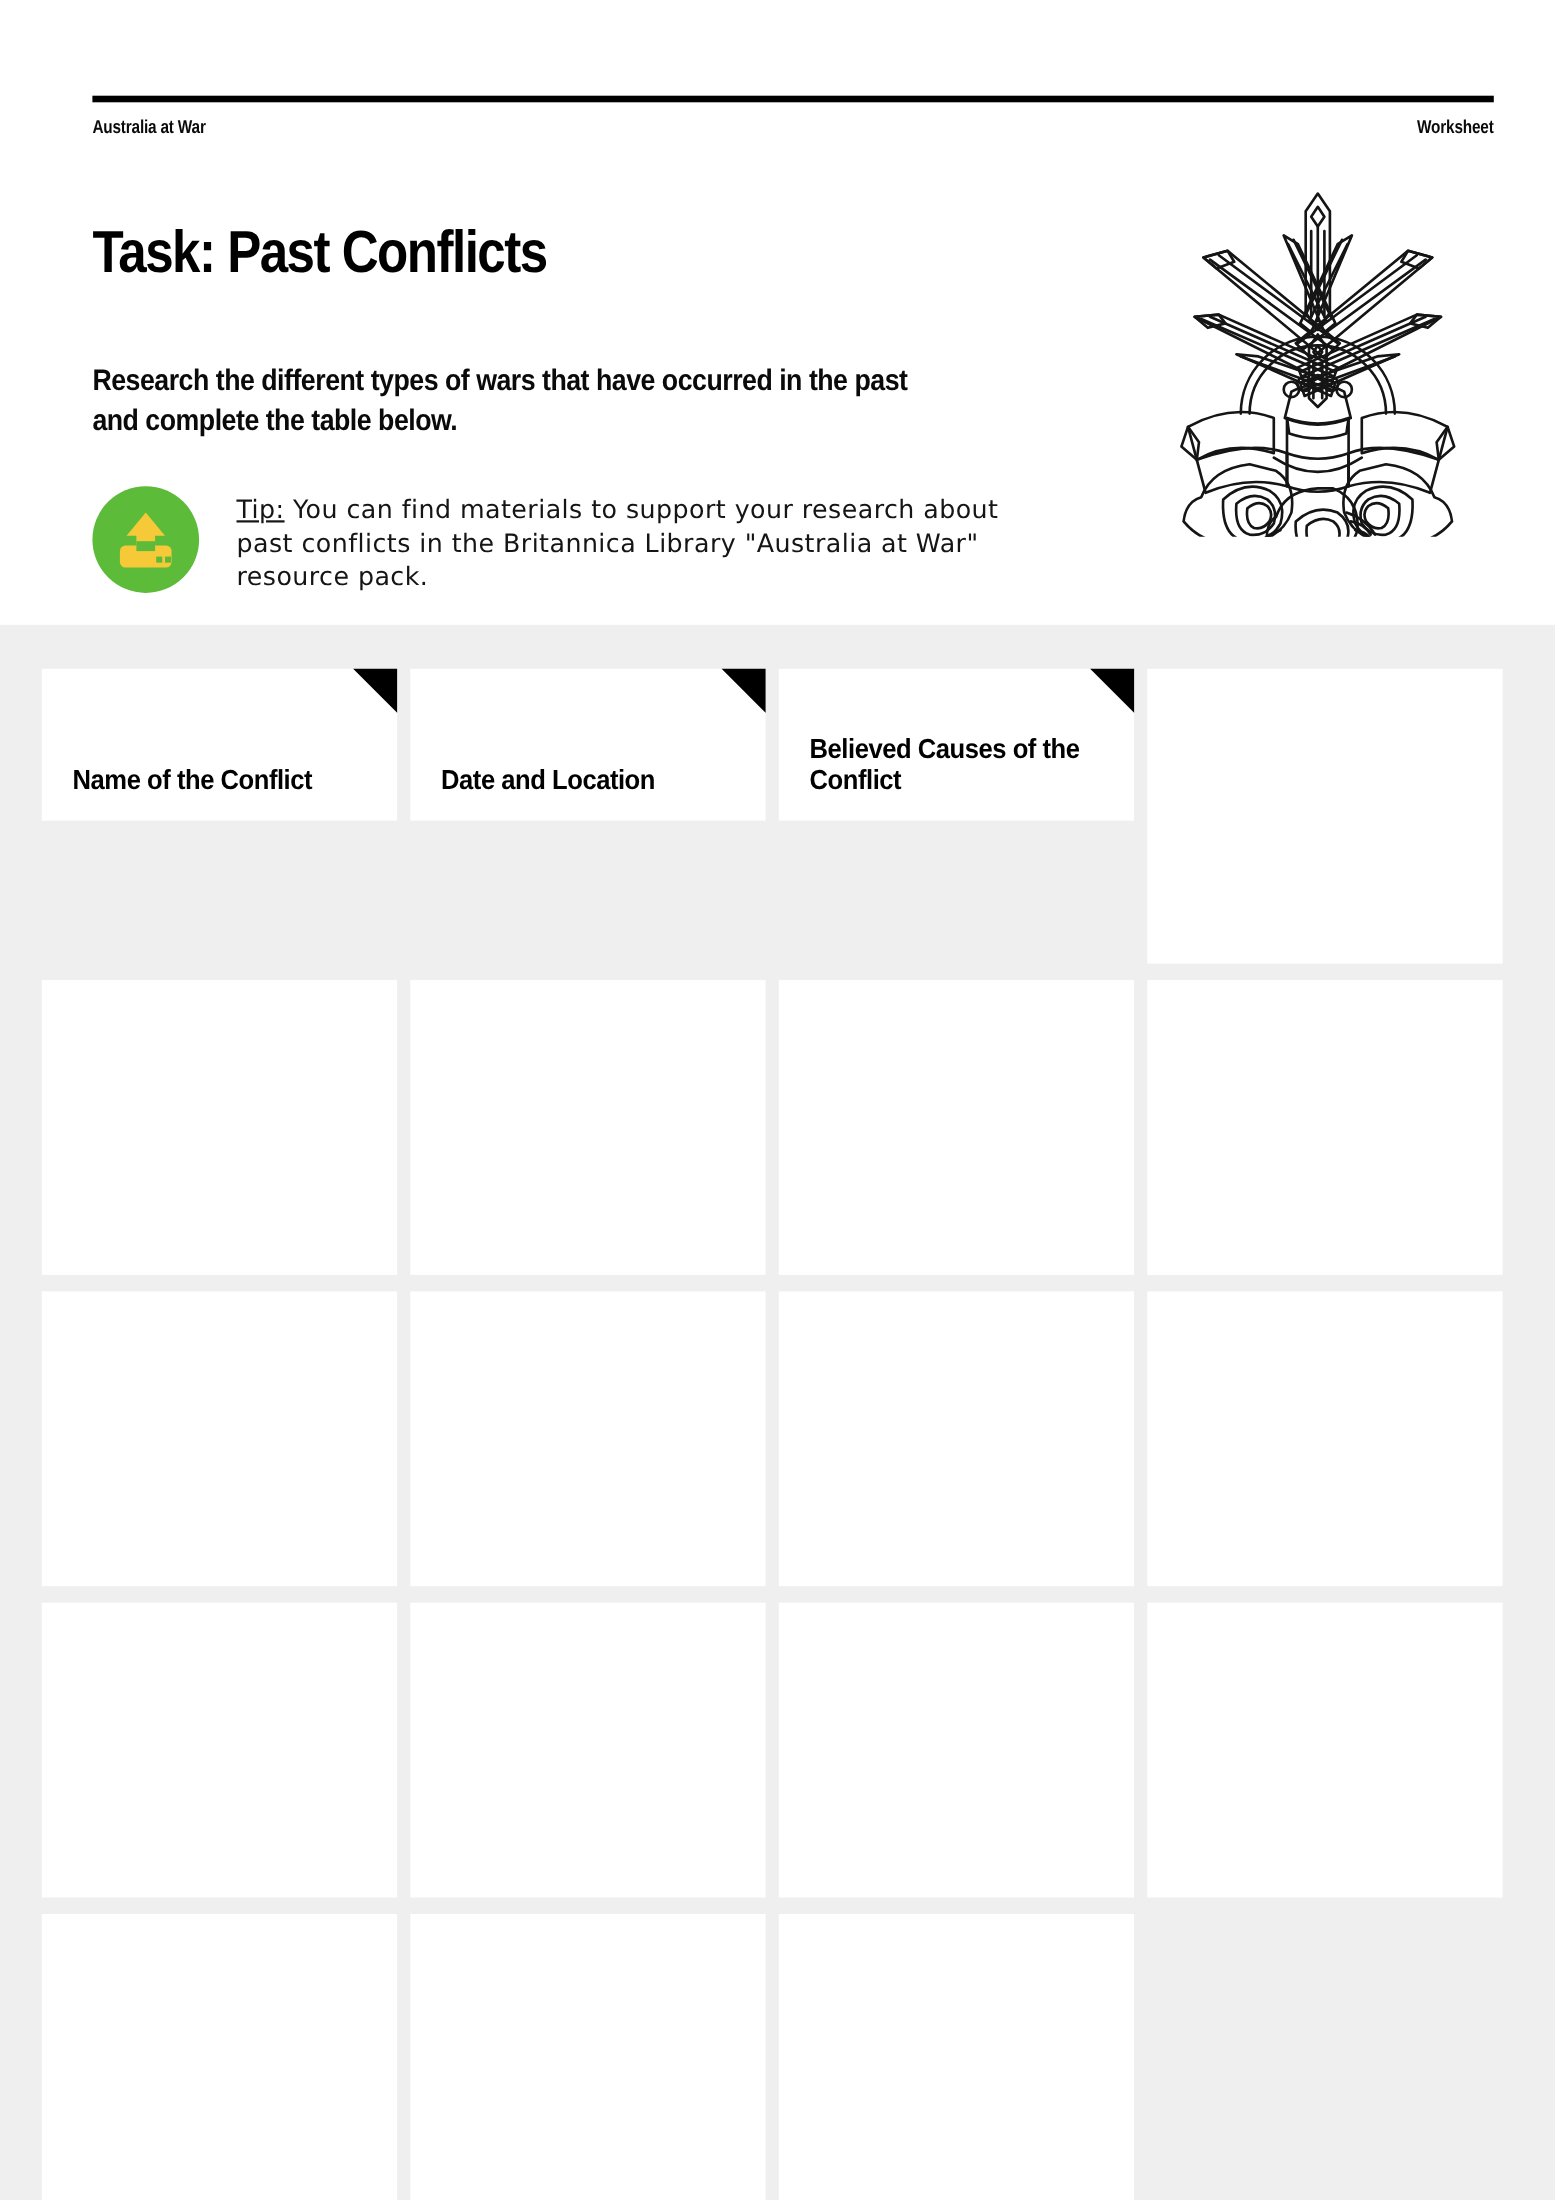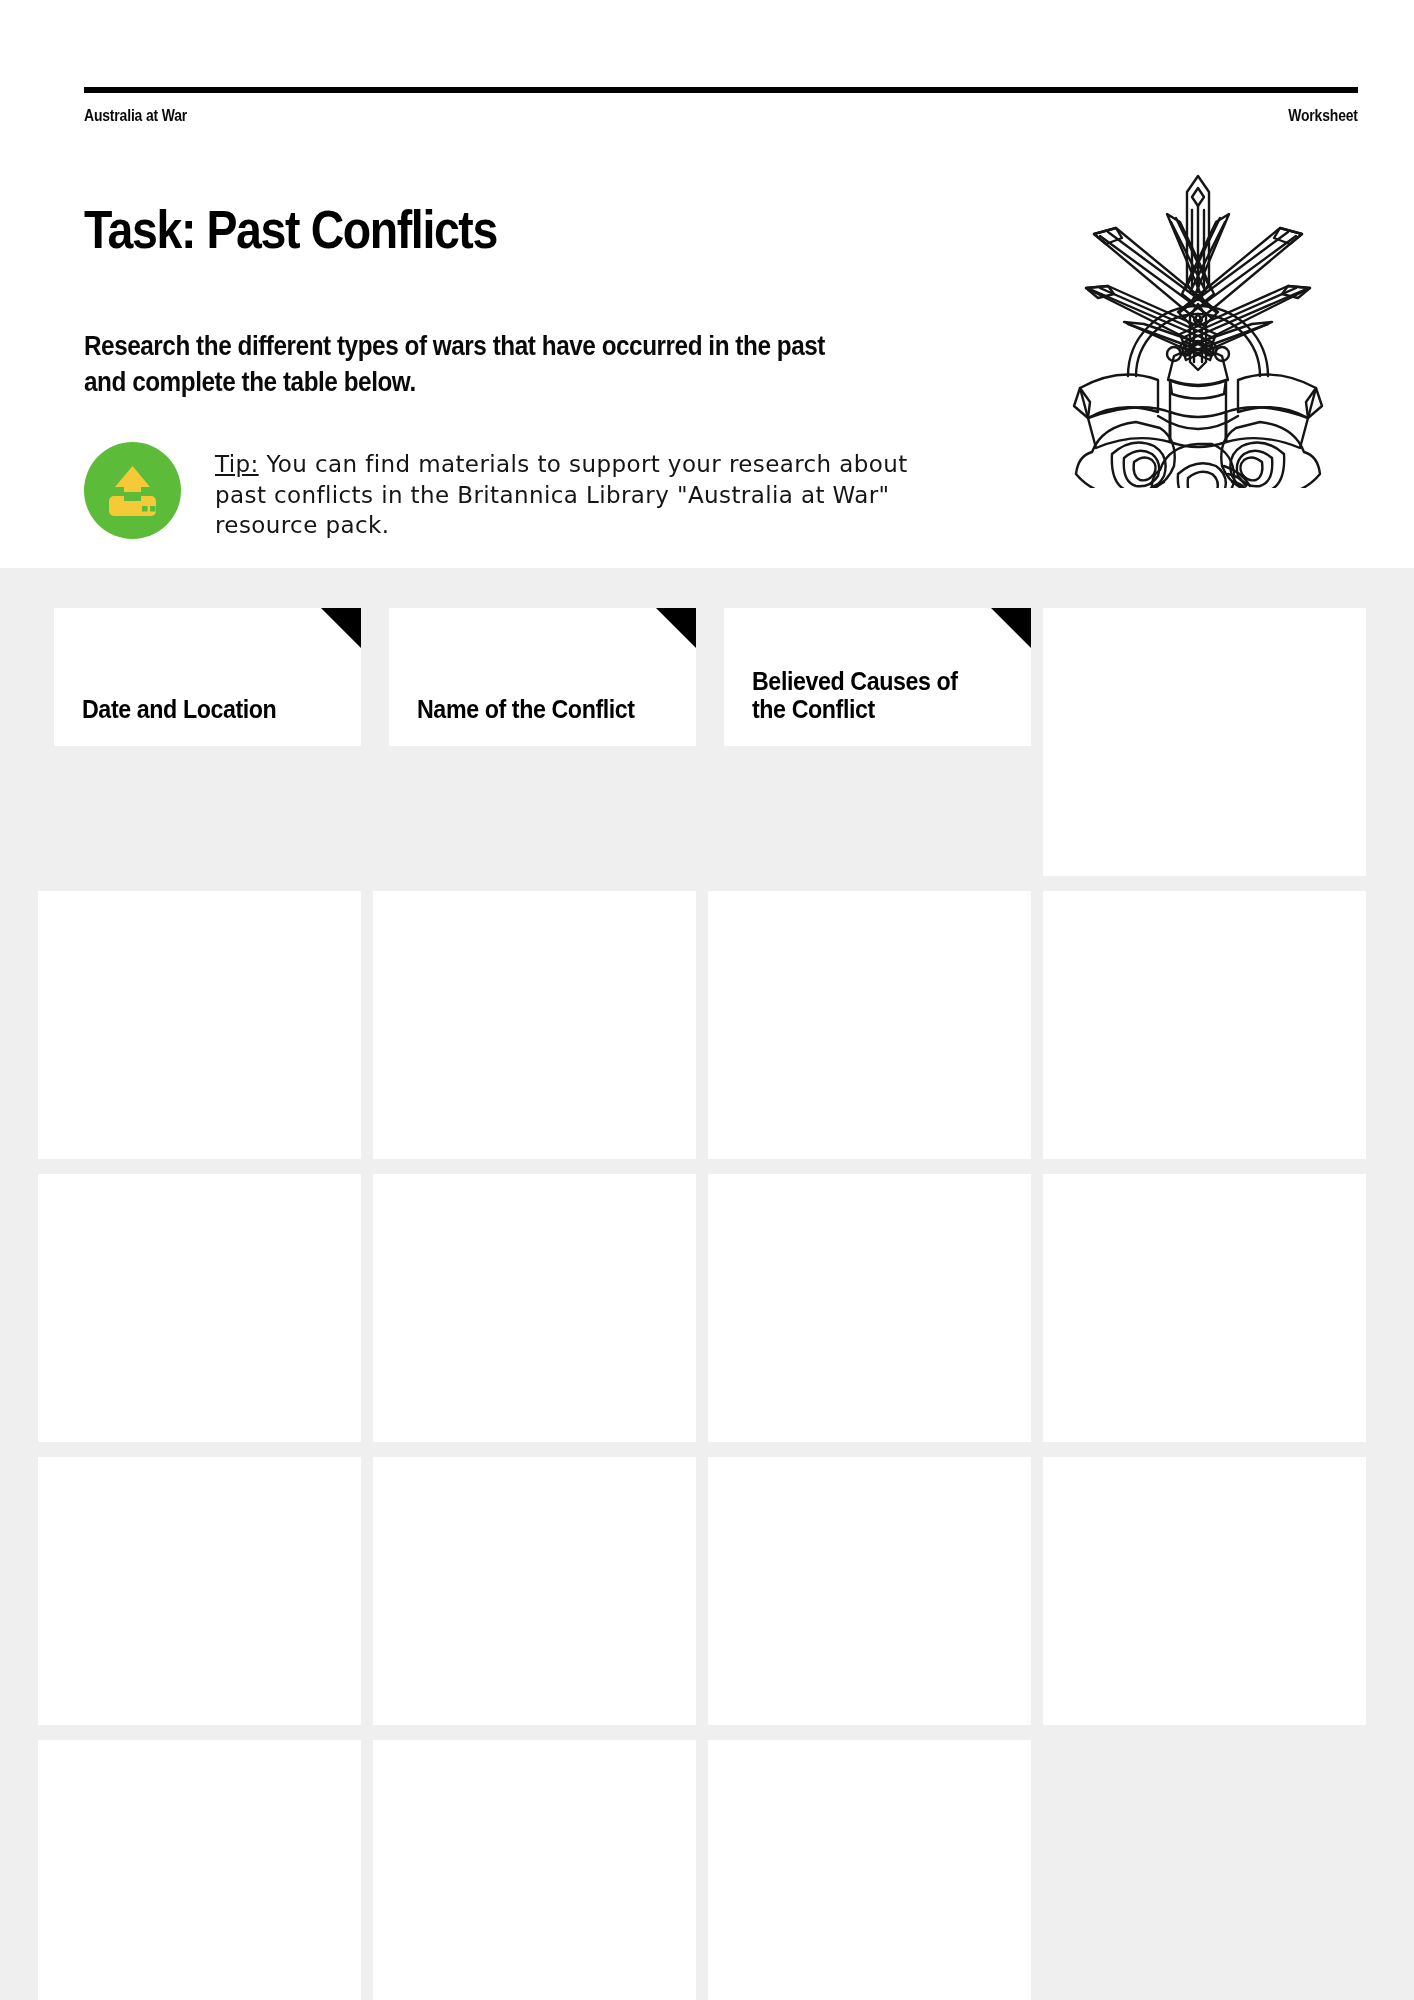--- a/index.html
+++ b/index.html
@@ -155,21 +155,20 @@
   .cell {
     background: #ffffff;
     position: relative;
   }
   .cell.head {
     height: 138px;
     display: flex;
     align-items: flex-end;
     box-sizing: border-box;
     padding: 0 20px 22px 28px;
-    margin-left: 16px;
   }
   .cell.head .label {
     font-size: 25px;
     line-height: 1.15;
     font-weight: 800;
     letter-spacing: -0.45px;
     color: #000000;
     transform: scaleX(0.93);
     transform-origin: left bottom;
   }
@@ -290,25 +289,25 @@
         </g>
       </svg>
     </div>
   </div>
 
   <div class="grid-area">
     <div class="grid">
 
       <div class="cell head">
         <div class="fold"></div>
-        <div class="label">Date and Location</div>
+        <div class="label">Name of the Conflict</div>
       </div>
       <div class="cell head">
         <div class="fold"></div>
-        <div class="label">Name of the Conflict</div>
+        <div class="label">Date and Location</div>
       </div>
       <div class="cell head">
         <div class="fold"></div>
         <div class="label">Believed Causes of the Conflict</div>
       </div>
 
       <div class="cell">
           <div class="label"></div>
         </div>
       <div class="cell">

